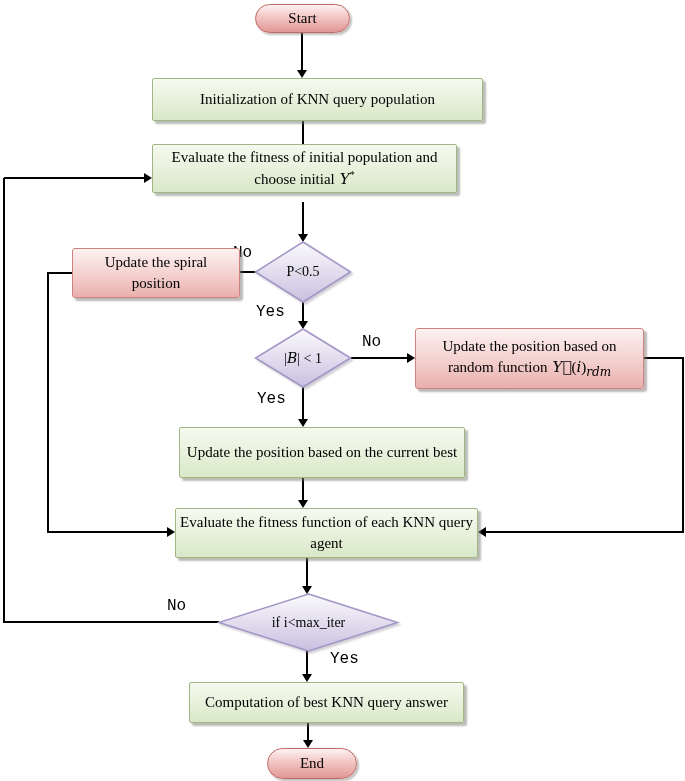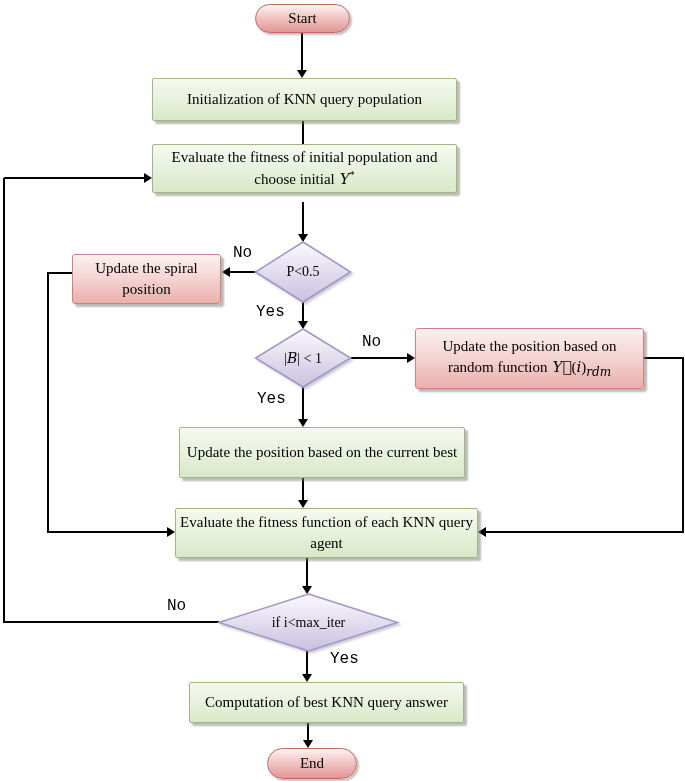--- a/index.html
+++ b/index.html
@@ -132,32 +132,32 @@
   <div class="edge-label" style="left:167px;top:597px">No</div>
   <div class="edge-label" style="left:330px;top:650px">Yes</div>
 
   <div class="node terminal" style="left:255px;top:4px;width:95px;height:29px">
     <span>Start</span>
   </div>
   <div class="node terminal" style="left:267px;top:748px;width:90px;height:31px">
     <span>End</span>
   </div>
 
-  <div class="node process" style="left:152px;top:78px;width:305px;height:43px">
+  <div class="node process" style="left:152px;top:78px;width:331px;height:43px">
     <div class="tline">Initialization of KNN query population</div>
   </div>
 
   <div class="node process" style="left:152px;top:144px;width:305px;height:49px">
     <div class="tline">Evaluate the fitness of initial population and</div>
     <div class="tline">
       <span>choose initial</span><span class="mathgrp"><i class="sym">Y</i><sup>*</sup></span>
     </div>
   </div>
 
-  <div class="node alt" style="left:72px;top:254px;width:149px;height:50px">
+  <div class="node alt" style="left:72px;top:248px;width:168px;height:50px">
     <div class="tline">Update the spiral</div>
     <div class="tline">position</div>
   </div>
 
   <div class="node alt" style="left:415px;top:328px;width:229px;height:61px">
     <div class="tline">Update the position based on</div>
     <div class="tline">
       <span>random function</span><span class="mathgrp"><i class="sym">Y⃗</i><span>(</span><i class="sym">i</i><span>)</span><sub>rdm</sub></span>
     </div>
   </div>

